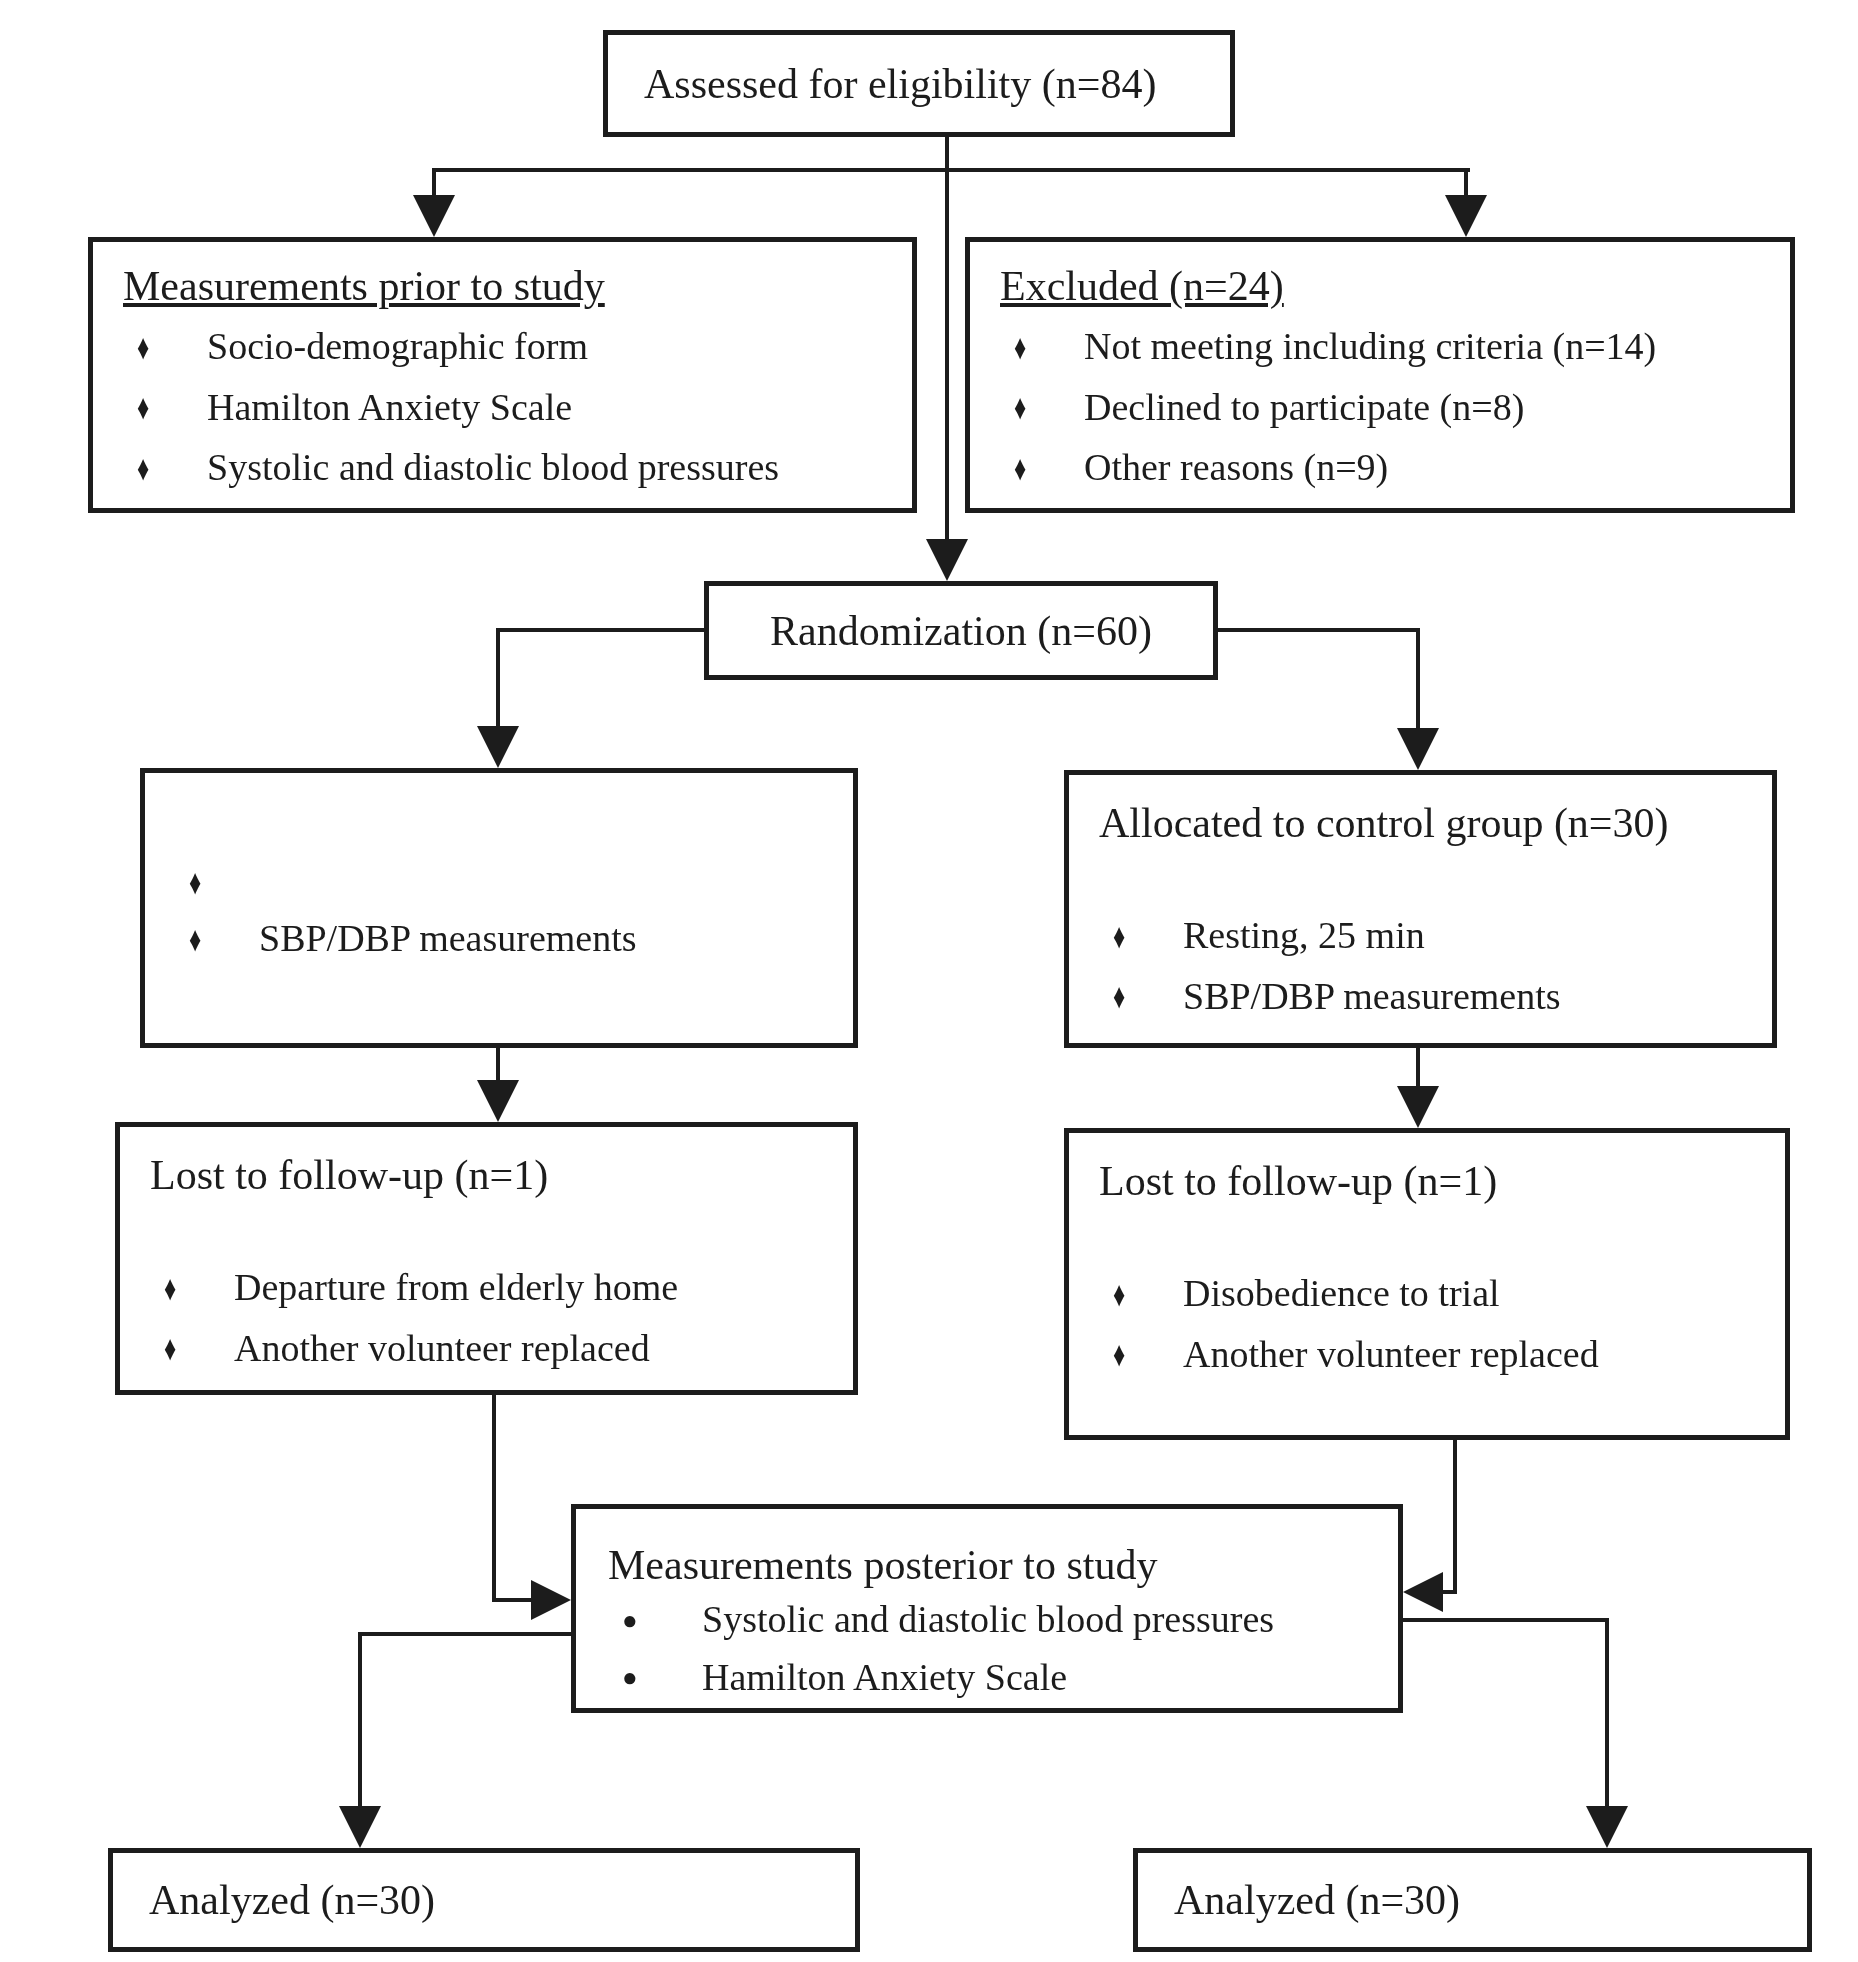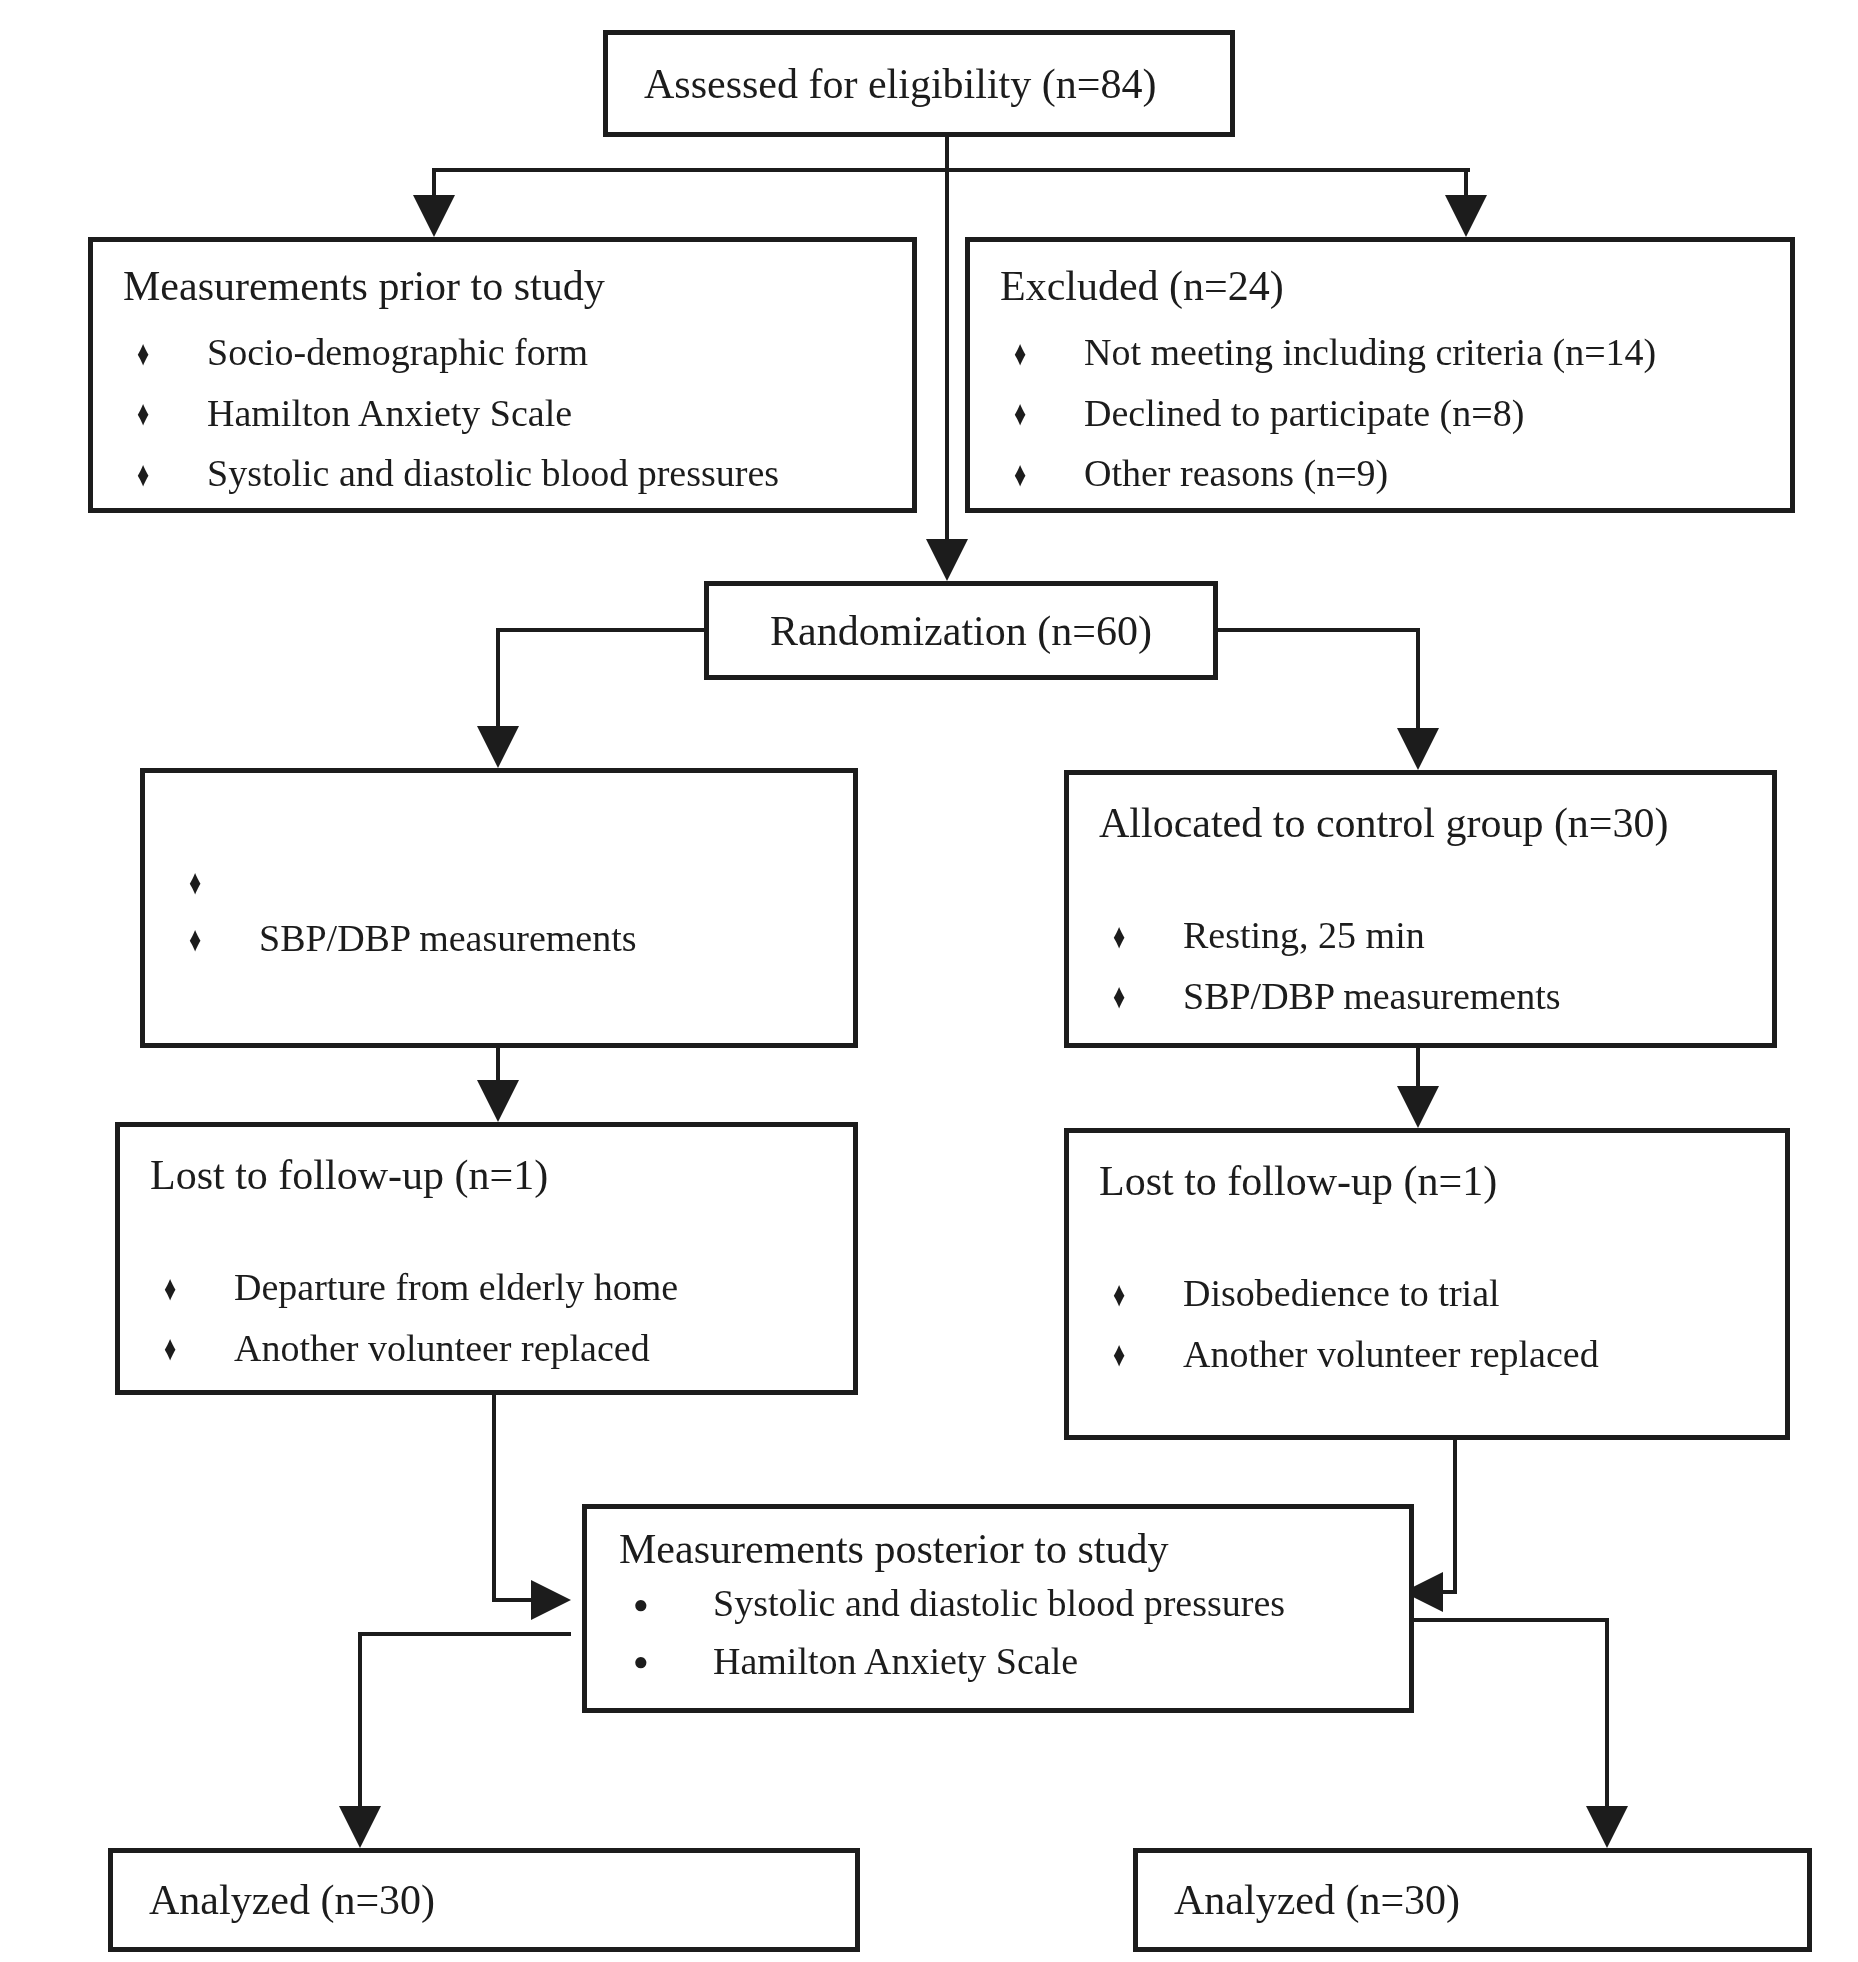--- a/index.html
+++ b/index.html
@@ -22,24 +22,24 @@
     align-items:center;
     font-size:42px;
   }
   .single .pad{padding-left:36px;}
   .centered{justify-content:center;text-align:center;}
   .title{
     font-size:42px;
     line-height:1.15;
   }
   .list-tight{padding:20px 18px 0 30px;}
-  .list-tight .title{margin-bottom:20px;}
+  .list-tight .title{margin-bottom:14px;text-decoration:underline;}
   .list-gap{padding:24px 18px 0 30px;}
   .list-gap .items{margin-top:66px;}
-  .list-post{padding:16px 18px 0 32px;margin-left:11px;}
+  .list-post{padding:32px 18px 0 32px;}
   .list-post .items{margin-top:8px;}
   .row{
     display:flex;
     align-items:baseline;
     font-size:38px;
     line-height:1.2;
     margin-bottom:15px;
   }
   .bullet{
     flex:0 0 72px;

